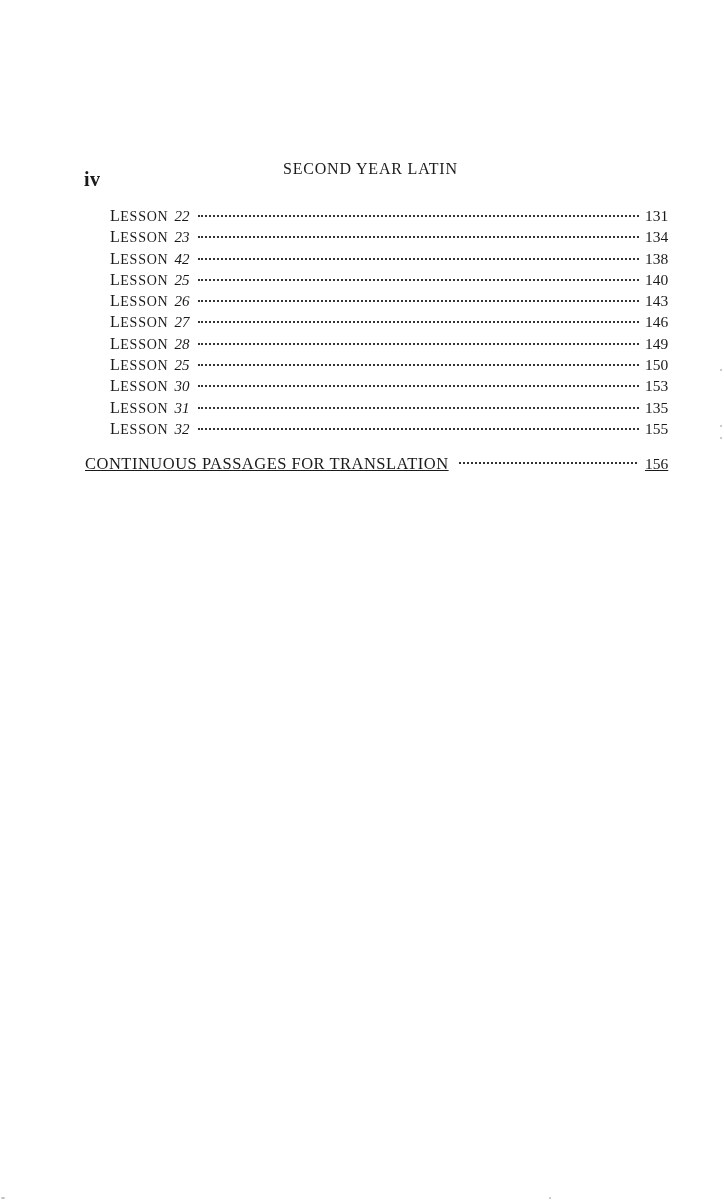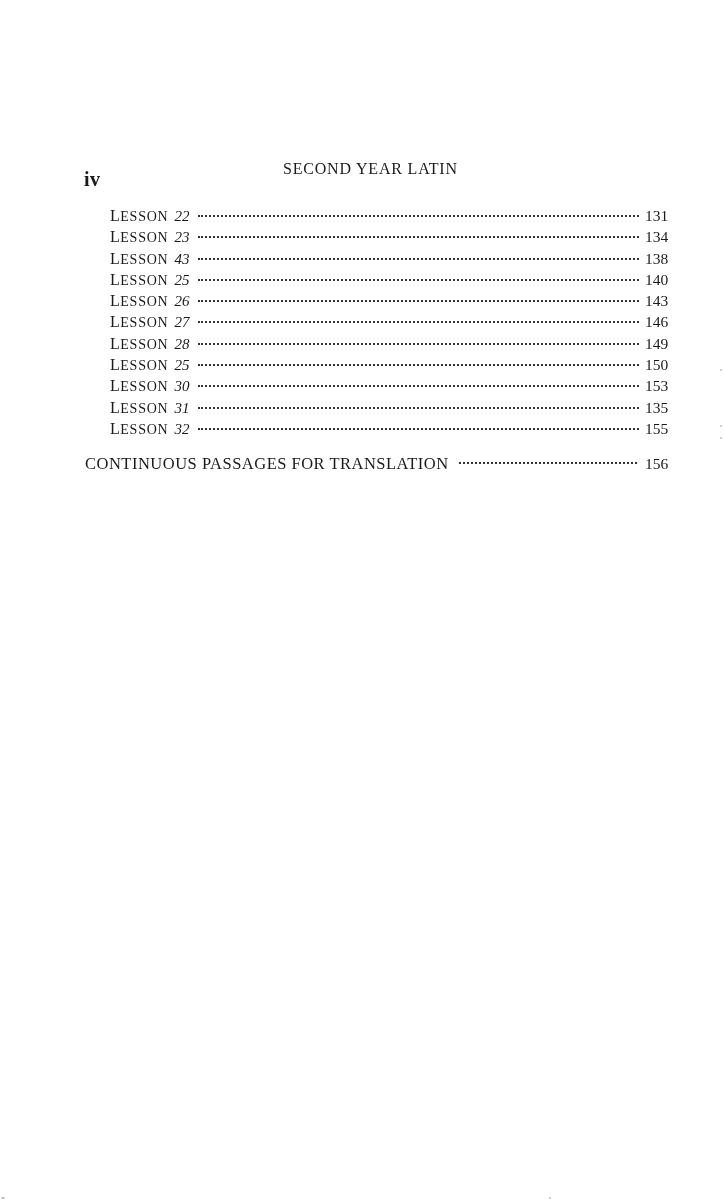--- a/index.html
+++ b/index.html
@@ -73,20 +73,21 @@
       font-size: 15.5px;
     }
     .toc-sections {
       position: absolute;
       left: 85px;
       top: 450px;
       width: 588px;
       margin: 0;
       padding: 0;
       list-style: none;
+      text-decoration: underline;
     }
     .section-row {
       display: flex;
       align-items: baseline;
       height: 27px;
       line-height: 27px;
       font-size: 16.5px;
     }
     .section-label {
       white-space: nowrap;
@@ -118,21 +119,21 @@
     <span class="page-ref">131</span>
   </li>
   <li class="toc-row">
     <span class="lesson-label"><span class="sc-big">L</span><span class="sc-small">ESSON</span></span>
     <span class="lesson-num">23</span>
     <span class="leader"></span>
     <span class="page-ref">134</span>
   </li>
   <li class="toc-row">
     <span class="lesson-label"><span class="sc-big">L</span><span class="sc-small">ESSON</span></span>
-    <span class="lesson-num">43</span>
+    <span class="lesson-num">42</span>
     <span class="leader"></span>
     <span class="page-ref">138</span>
   </li>
   <li class="toc-row">
     <span class="lesson-label"><span class="sc-big">L</span><span class="sc-small">ESSON</span></span>
     <span class="lesson-num">25</span>
     <span class="leader"></span>
     <span class="page-ref">140</span>
   </li>
   <li class="toc-row">

